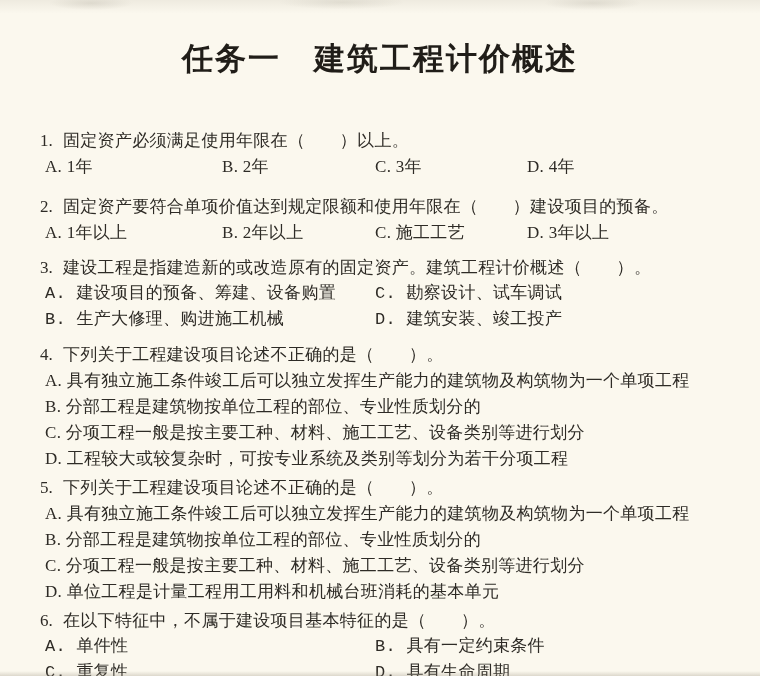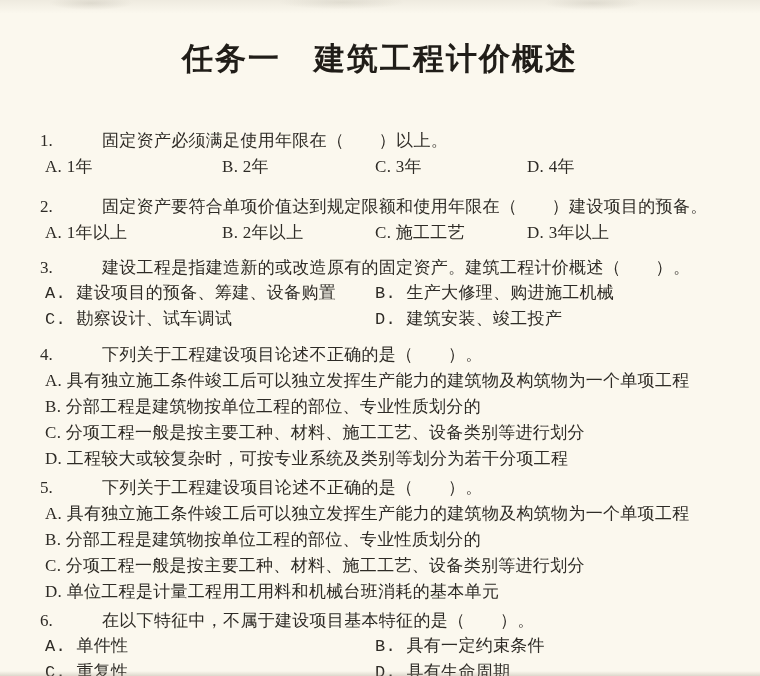--- a/index.html
+++ b/index.html
@@ -48,21 +48,21 @@
     right: 14px;
   }
   .pos-q1 { top: 128px; }
   .pos-q2 { top: 194px; }
   .pos-q3 { top: 255px; }
   .pos-q4 { top: 342px; }
   .pos-q5 { top: 475px; }
   .pos-q6 { top: 608px; }
   .stem { display: flex; }
   .qnum { width: 23px; flex: 0 0 23px; }
-  .qtext { flex: 1; letter-spacing: 0.3px; margin-left: 39px; }
+  .qtext { flex: 1; letter-spacing: 0.3px; }
   .opts { margin-left: 5px; letter-spacing: 0.3px; }
   .opts.cols4 { display: grid; grid-template-columns: 177px 153px 152px 1fr; }
   .opts.cols2 { display: grid; grid-template-columns: 330px 1fr; font-family: Liberation Mono, monospace; }
   .opts.rows .opt { display: block; }
   .opt { white-space: nowrap; }
 </style>
 </head>
 <body>
 
 <div class="page">
@@ -95,22 +95,22 @@
     </div>
   </section>
 
   <section class="question pos-q3">
     <div class="stem">
       <span class="qnum">3.</span>
       <span class="qtext">建设工程是指建造新的或改造原有的固定资产。建筑工程计价概述（　　）。</span>
     </div>
     <div class="opts cols2">
       <span class="opt">A. 建设项目的预备、筹建、设备购置</span>
+      <span class="opt">C. 勘察设计、试车调试</span>
       <span class="opt">B. 生产大修理、购进施工机械</span>
-      <span class="opt">C. 勘察设计、试车调试</span>
       <span class="opt">D. 建筑安装、竣工投产</span>
     </div>
   </section>
 
   <section class="question pos-q4">
     <div class="stem">
       <span class="qnum">4.</span>
       <span class="qtext">下列关于工程建设项目论述不正确的是（　　）。</span>
     </div>
     <div class="opts rows">

